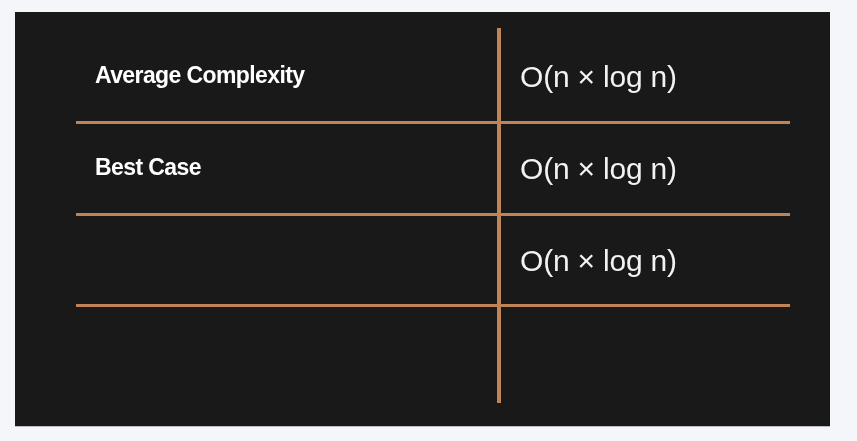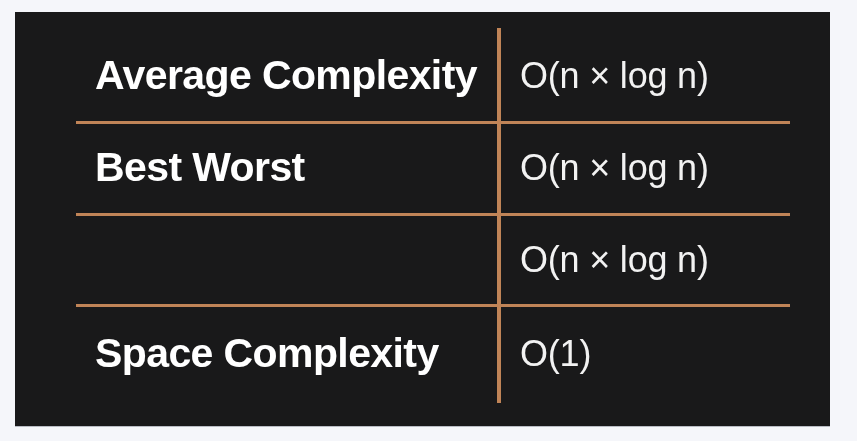--- a/index.html
+++ b/index.html
@@ -77,33 +77,33 @@
   .crow.row0 { top: 18px; }
   .crow.row1 { top: 110px; }
   .crow.row2 { top: 202px; }
   .crow.row3 { top: 293px; height: 98px; }
 
   .cell-label {
     position: absolute;
     left: 80px;
     width: 395px;
     color: #ffffff;
-    font-size: 41px;
+    font-size: 23px;
     font-weight: 700;
     letter-spacing: -0.6px;
     line-height: 1.1;
     white-space: nowrap;
   }
 
   .cell-value {
     position: absolute;
     left: 505px;
     width: 300px;
     color: #f2f2f2;
-    font-size: 36px;
+    font-size: 30px;
     font-weight: 400;
     letter-spacing: -0.2px;
     line-height: 1.1;
     white-space: nowrap;
   }
 </style>
 </head>
 <body>
 
 <div id="screen">
@@ -116,29 +116,25 @@
       <div class="row-rule r1"></div>
       <div class="row-rule r2"></div>
       <div class="row-rule r3"></div>
 
       <div class="crow row0">
         <div class="cell-label">Average Complexity</div>
         <div class="cell-value">O(n × log n)</div>
       </div>
 
       <div class="crow row1">
-        <div class="cell-label">Best Worst</div>
+        <div class="cell-label">Best Case</div>
         <div class="cell-value">O(n × log n)</div>
       </div>
 
       <div class="crow row2">
         <div class="cell-value">O(n × log n)</div>
       </div>
 
-      <div class="crow row3">
-        <div class="cell-label">Space Complexity</div>
-        <div class="cell-value">O(1)</div>
-      </div>
 
     </div>
   </div>
 
 </div>
 
 </body></html>

